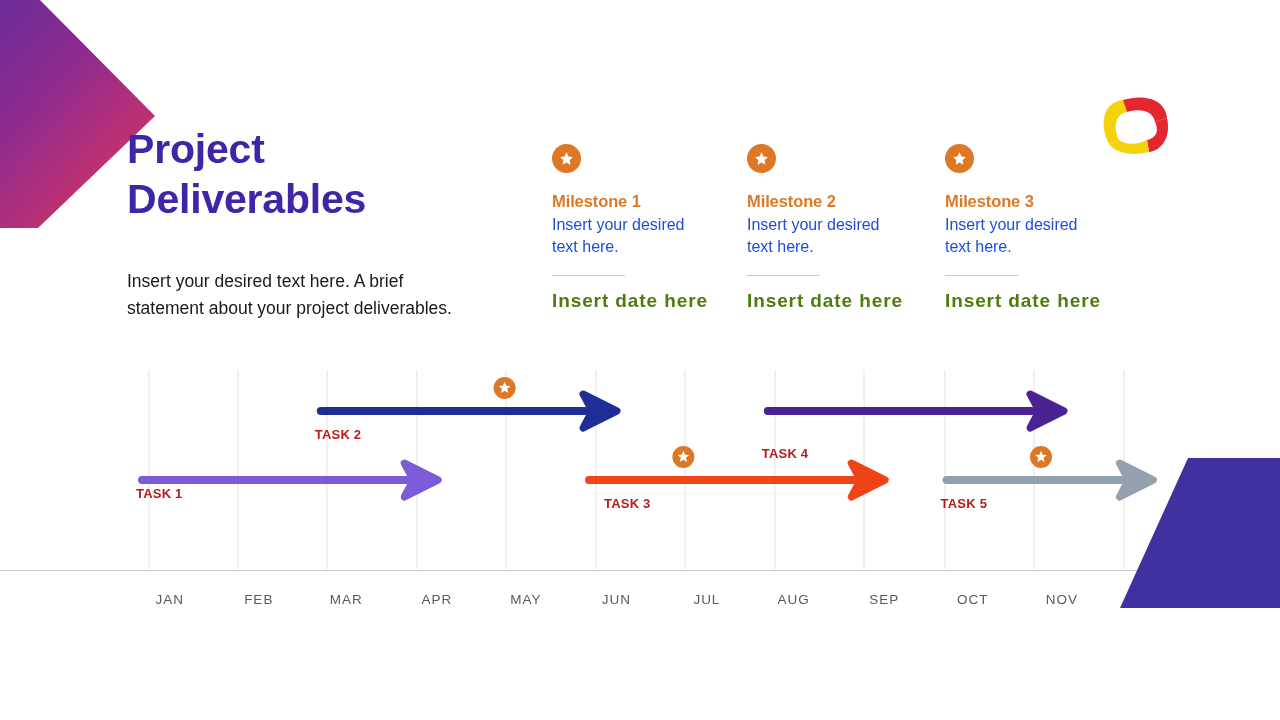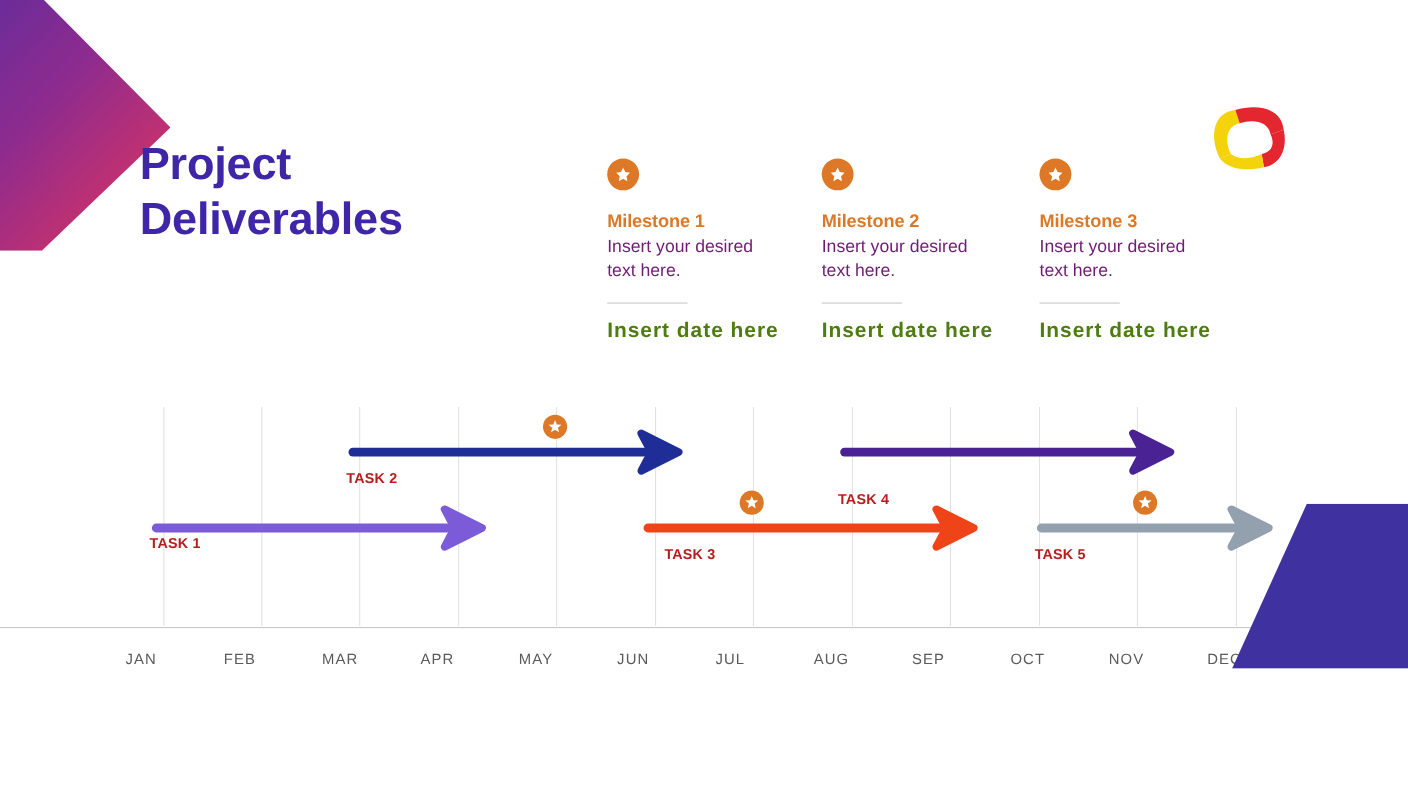--- a/index.html
+++ b/index.html
@@ -81,21 +81,21 @@
     margin-top: 19px;
     font-size: 16.5px;
     font-weight: bold;
     color: #dd7926;
     letter-spacing: -0.1px;
   }
   .ms-text {
     margin-top: 3px;
     font-size: 16px;
     line-height: 1.35;
-    color: #701a75;
+    color: #1d4ed8;
     width: 160px;
   }
   .ms-rule {
     margin-top: 18px;
     width: 73px;
     height: 1px;
     background: #c8c8c8;
   }
   .ms-date {
     margin-top: 14px;
@@ -123,21 +123,21 @@
     color: #b91c1c;
     letter-spacing: 0.2px;
     white-space: nowrap;
   }
   .month-label {
     position: absolute;
     top: 592px;
     font-size: 13.5px;
     color: #5a5a5a;
     letter-spacing: 1px;
-    text-align: left;
+    text-align: right;
     width: 70px;
     margin-left: -35px;
   }
   .divider {
     position: absolute;
     left: 0;
     top: 570px;
     width: 1280px;
     height: 1px;
     background: #c9c9c9;
@@ -164,20 +164,21 @@
     <path d="M26 12 C 46 6, 68 10, 70 30 L 58 34 C 56 22, 42 20, 30 24 Z" fill="#e3262f"></path>
     <path d="M70 30 C 74 48, 66 62, 52 64 L 50 52 C 60 50, 62 42, 58 34 Z" fill="#e3262f"></path>
     <path d="M52 64 C 36 68, 20 66, 12 56 L 22 52 C 30 58, 42 56, 50 52 Z" fill="#f5d30a"></path>
   </svg>
 
   <div class="title">
     <div>Project</div>
     <div>Deliverables</div>
   </div>
 
+  <div class="subtitle">Insert your desired text here. A brief statement about your project deliverables.</div>
 
   <div class="milestone" style="left:552px;">
     <div class="ms-badge">
       <svg width="15" height="15" viewBox="0 0 24 24">
           <polygon points="12,2 15.1,8.6 22,9.6 17,14.6 18.2,22 12,18.5 5.8,22 7,14.6 2,9.6 8.9,8.6" fill="#ffffff"></polygon>
         </svg>
     </div>
     <div class="ms-title">Milestone 1</div>
     <div class="ms-text">Insert your desired text here.</div>
     <div class="ms-rule"></div>

